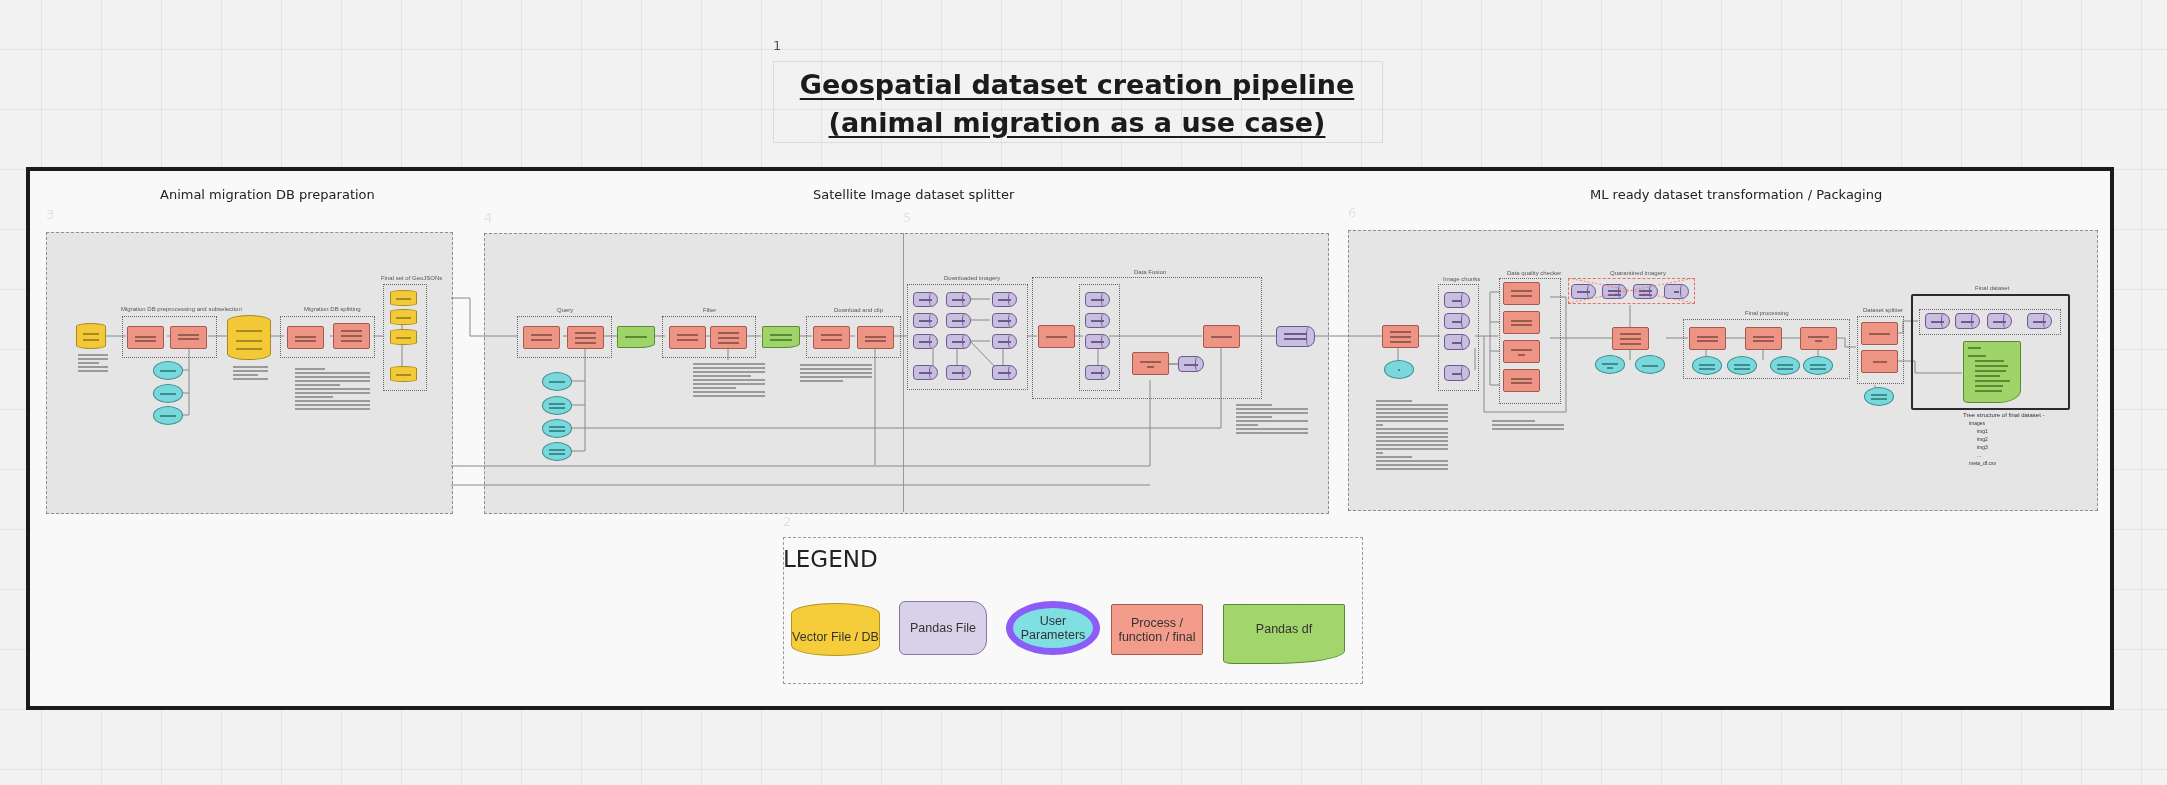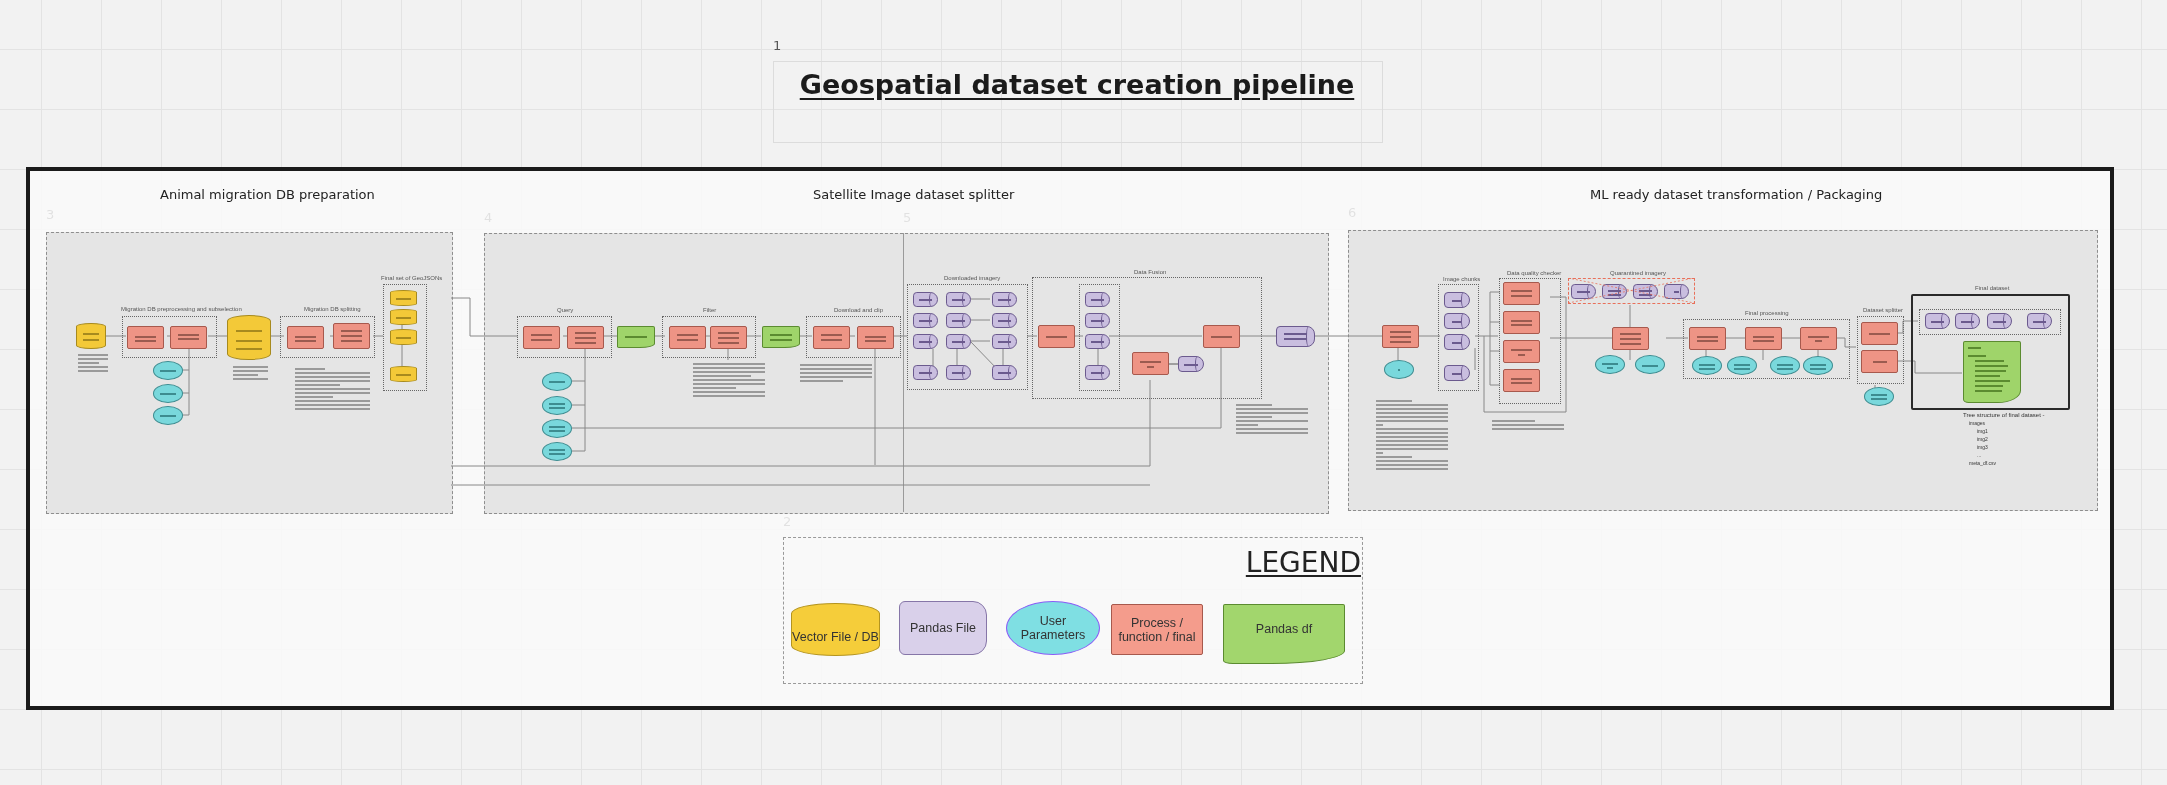--- a/index.html
+++ b/index.html
@@ -57,40 +57,41 @@
   .lines { position:absolute; left:0; top:0; }
   .bar { position:absolute; height:2px; background:#9b5b50; left:20%; right:20%; }
   .bar.r { background:#6b5a8e; }
   .bar.y { background:#a78a1e; }
   .bar.c { background:#3d8c90; }
   .bar.g { background:#5b8b30; }
   .note { position:absolute; font-size:4px; line-height:5px; color:#555; }
   .note span { display:block; height:2px; background:#9a9a9a; margin:2px 0; }
   .legend-box { position:absolute; left:783px; top:537px; width:578px; height:145px; border:1px dashed #9a9a9a; }
   .legend-title {
-    position:absolute; left:783px; top:546px; width:578px; text-align:right;
-    font-family:"DejaVu Sans", sans-serif; font-size:28px; text-decoration:underline; text-underline-offset:3px; color:#222;
+    position:absolute; left:783px; top:546px; width:578px; text-align:left;
+    font-family:"DejaVu Sans", sans-serif; font-size:23px; text-underline-offset:3px; color:#222;
   }
   .leg-shape { position:absolute; display:flex; align-items:center; justify-content:center; text-align:center;
     font-family:"Liberation Sans", sans-serif; font-size:12.5px; color:#333; box-sizing:border-box; line-height:14px; }
   .final-box { position:absolute; border:2px solid #2a2a2a; border-radius:2px; }
 </style>
 </head>
 <body>
 
 <div class="frame-num" style="left:773px; top:38px;">1</div>
 <div class="frame-num" style="left:783px; top:514px;">2</div>
 <div class="frame-num" style="left:46px; top:207px;">3</div>
 <div class="frame-num" style="left:484px; top:210px;">4</div>
 <div class="frame-num" style="left:903px; top:210px;">5</div>
 <div class="frame-num" style="left:1348px; top:205px;">6</div>
 
 <div class="title-frame"></div>
 <div class="main-title">
   <div>Geospatial dataset creation pipeline</div>
+  <div>(animal migration as a use case)</div>
 </div>
 
 <div class="outer-board"></div>
 
 <div class="section-title" style="left:160px; top:187px;">Animal migration DB preparation</div>
 <div class="section-title" style="left:813px; top:187px;">Satellite Image dataset splitter</div>
 <div class="section-title" style="left:1590px; top:187px;">ML ready dataset transformation / Packaging</div>
 
 <div class="section-box" style="left:46px; top:232px; width:405px; height:280px;"></div>
 <div class="section-box" style="left:484px; top:233px; width:843px; height:279px;"></div>
@@ -597,21 +598,21 @@
 
 <div class="legend-box"></div>
 <div class="legend-title">LEGEND</div>
 
 <div class="leg-shape" style="left:791px; top:603px; width:89px; height:53px; background:#f5cd3a; border:1px solid #b4941f; border-radius:50% / 20%; padding-top:14px;">
   <span>Vector File / DB</span>
 </div>
 <div class="leg-shape" style="left:899px; top:601px; width:88px; height:54px; background:#d9d0ea; border:1px solid #8676a8; border-radius:6px 14px 14px 6px;">
   <span>Pandas File</span>
 </div>
-<div class="leg-shape" style="left:1006px; top:601px; width:94px; height:54px; background:#7fdfe3; border:1px solid #8b5cf6; border-radius:50%; padding:0 10px;">
+<div class="leg-shape" style="left:1006px; top:601px; width:94px; height:54px; background:#7fdfe3; border:7px solid #8b5cf6; border-radius:50%; padding:0 10px;">
   <span>User Parameters</span>
 </div>
 <div class="leg-shape" style="left:1111px; top:604px; width:92px; height:51px; background:#f49c8c; border:1px solid #a7594d; border-radius:2px; padding:0 6px;">
   <span>Process / function / final</span>
 </div>
 <div class="leg-shape" style="left:1223px; top:604px; width:122px; height:60px; background:#a2d66d; border:1px solid #5b8b30; border-radius:2px 2px 60% 8% / 2px 2px 22% 6%; padding-bottom:10px;">
   <span>Pandas df</span>
 </div>
 
 </body></html>

